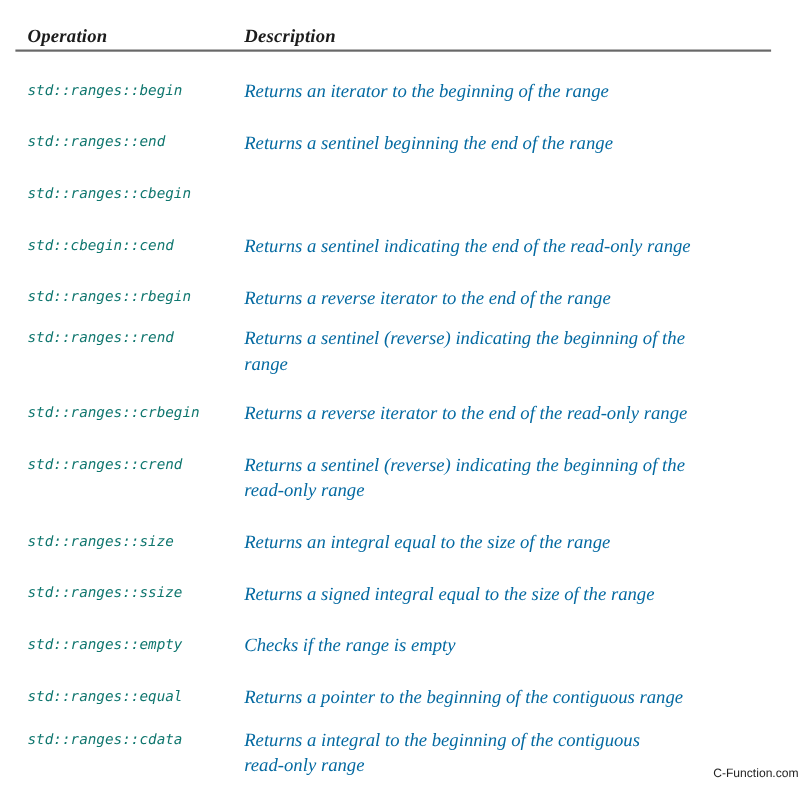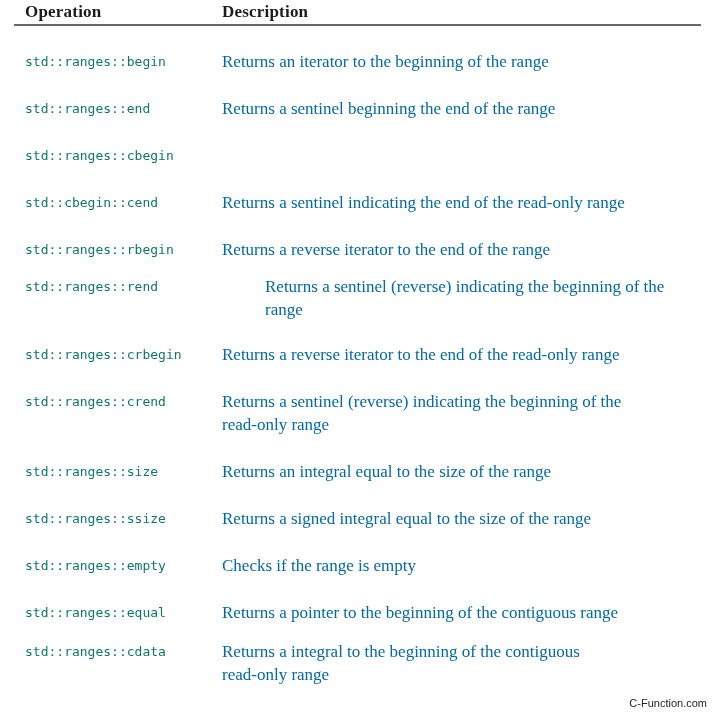--- a/index.html
+++ b/index.html
@@ -13,20 +13,22 @@
     font-family: "Liberation Serif", serif;
     overflow: hidden;
     position: relative;
   }
   .page {
     width: 727px;
     height: 716px;
     position: relative;
   }
   .table {
+    padding-top: 21px;
+    font-style: italic;
   }
   .thead {
     display: flex;
     margin-left: 25px;
   }
   .th {
     font-size: 17px;
     line-height: 24px;
     font-weight: bold;
     color: #1c1c1c;
@@ -44,39 +46,39 @@
   .tbody {
     margin-top: 24px;
   }
   .row {
     display: flex;
     margin-left: 25px;
     margin-bottom: 24px;
   }
   
   .row:nth-child(5)  { margin-bottom: 14px; }
-  .row:nth-child(6)  { margin-bottom: 22px; justify-content: space-between; }
+  .row:nth-child(6)  { margin-bottom: 22px; }
   .row:nth-child(12) { margin-bottom: 16px; }
   .cell.op {
     width: 197px;
     font-family: "DejaVu Sans Mono", monospace;
     font-size: 13px;
     line-height: 23px;
     color: #0f766e;
   }
   .cell.desc {
     width: 462px;
     font-size: 17px;
     line-height: 23px;
     color: #0369a1;
     white-space: pre-line;
   }
   .watermark {
     position: absolute;
-    right: 20px;
+    right: 1px;
     bottom: 7px;
     font-family: "Liberation Sans", sans-serif;
     font-size: 11px;
     color: #1f1f1f;
   }
 </style>
 </head>
 <body>
 
 <div class="page">

